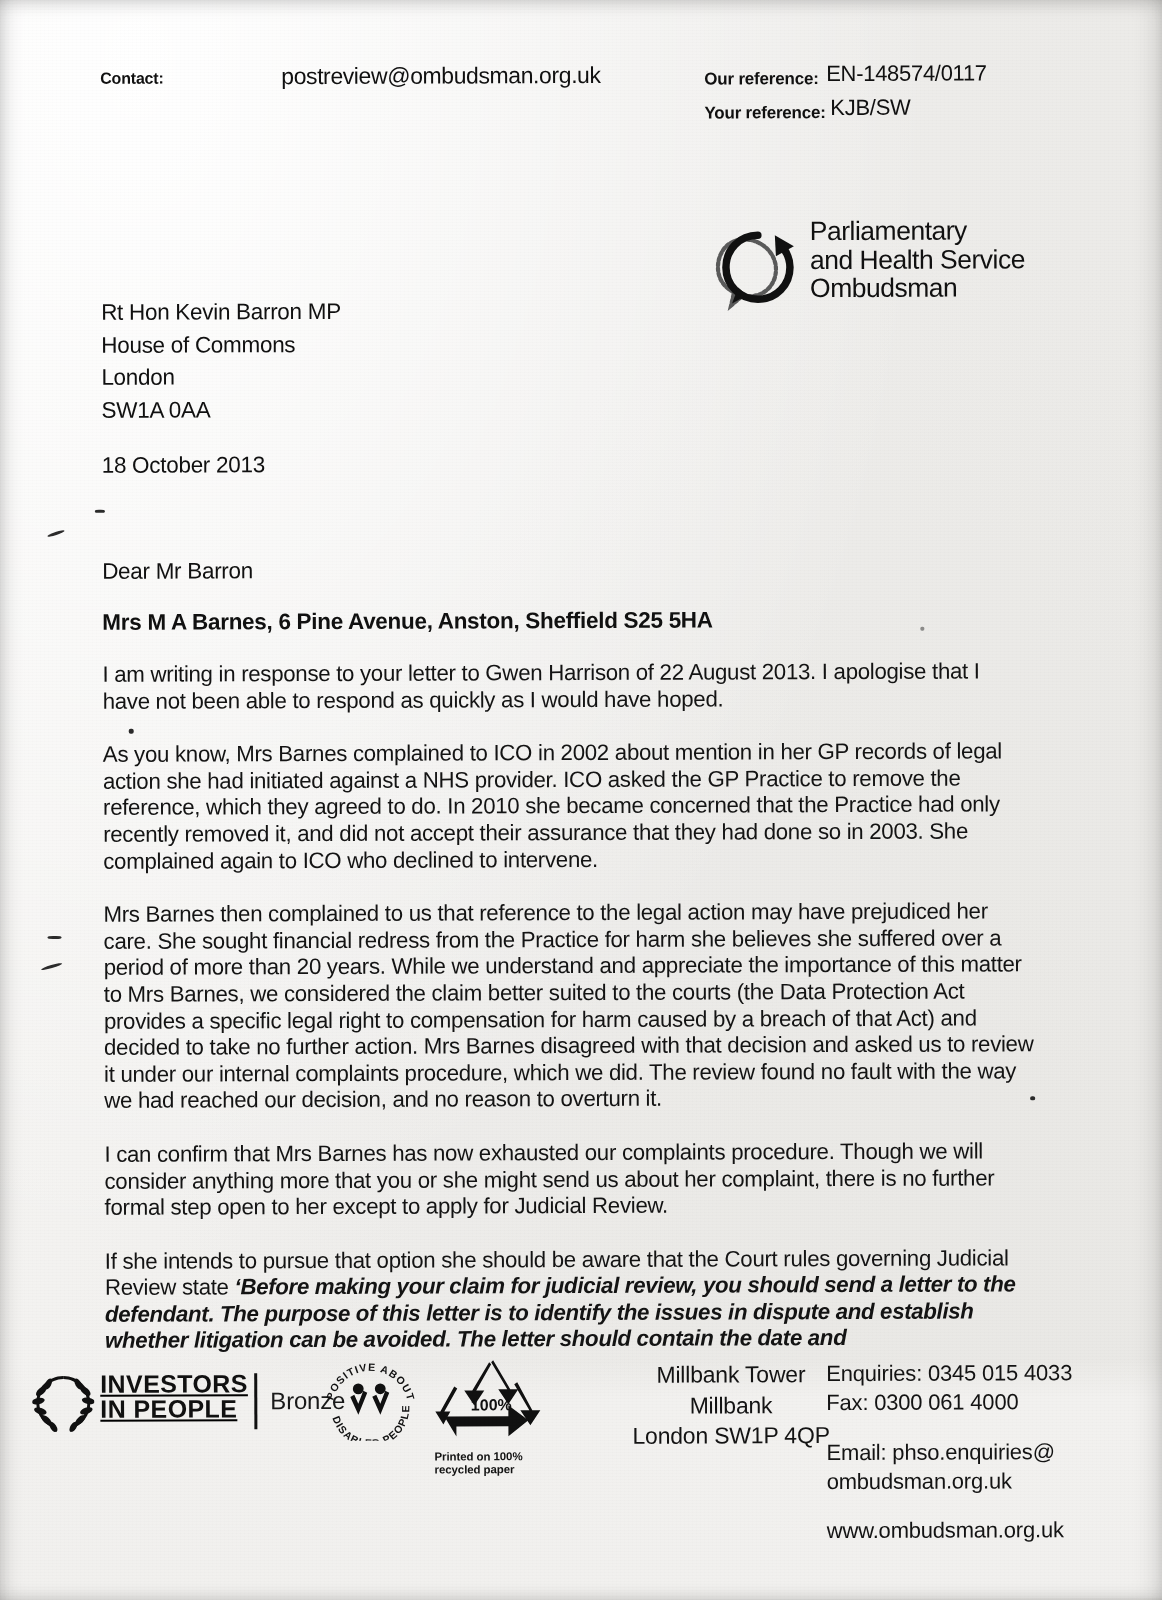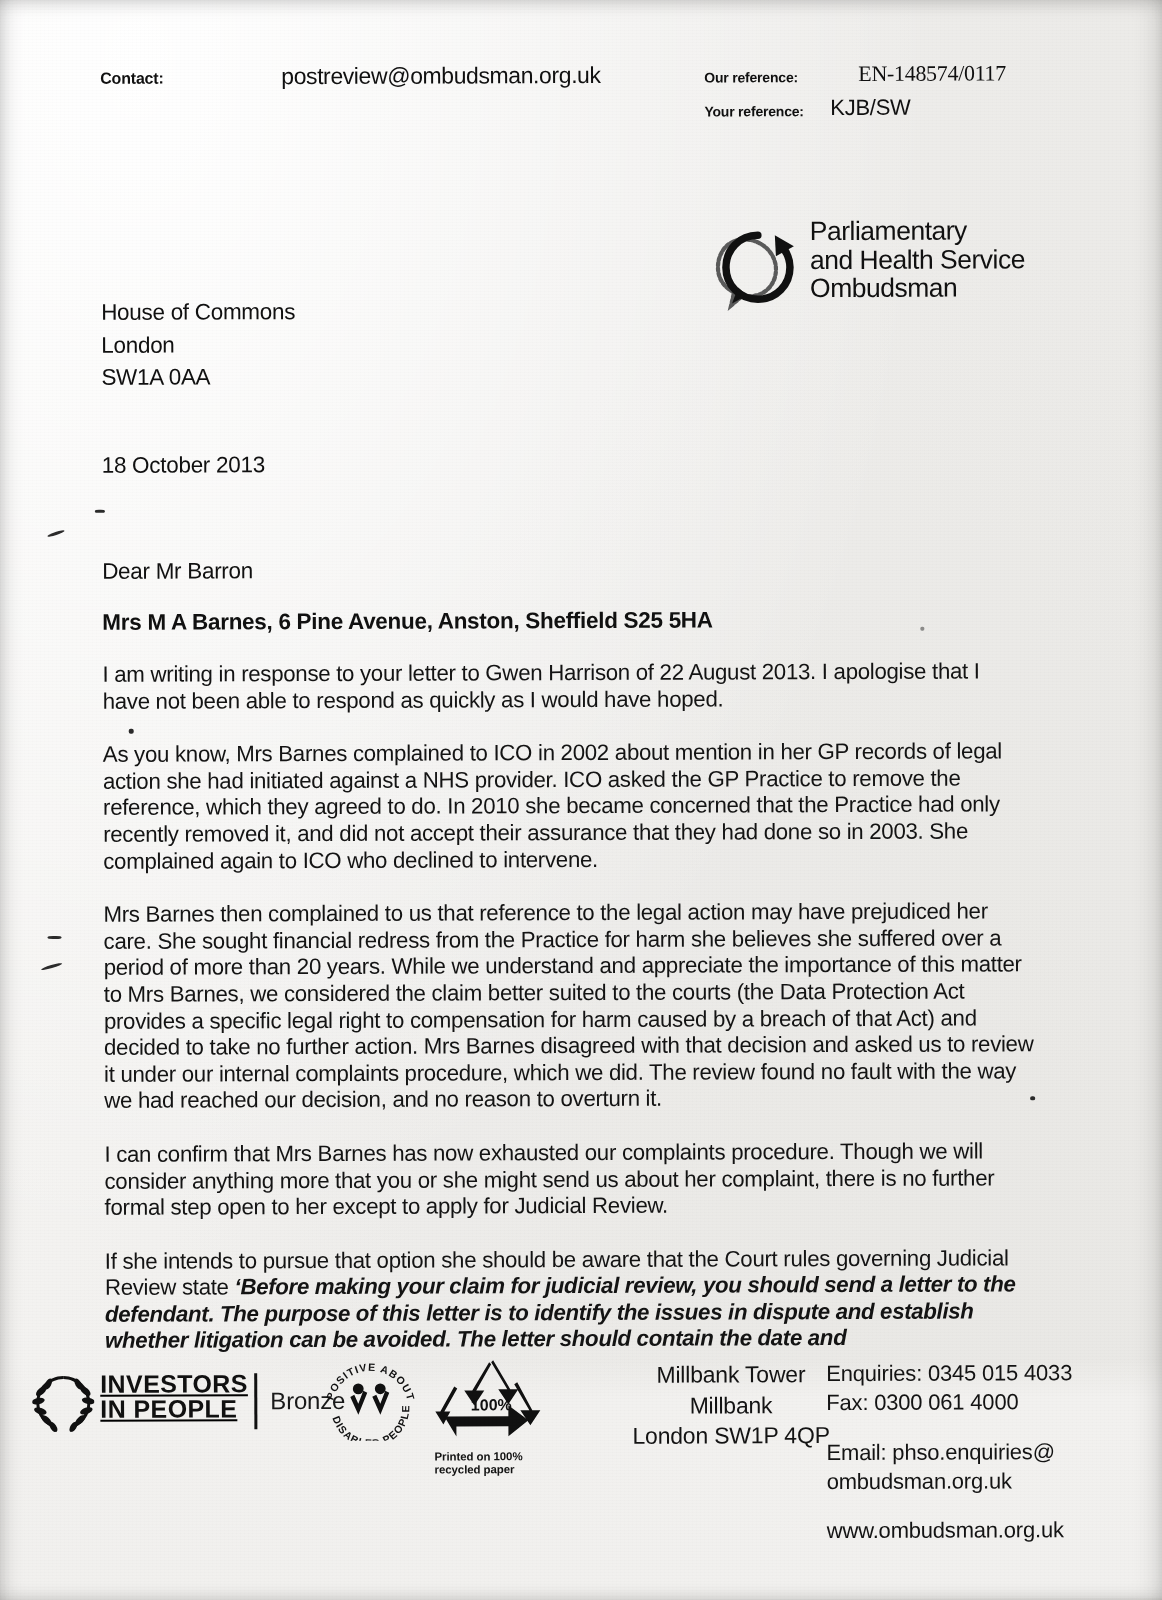--- a/index.html
+++ b/index.html
@@ -25,24 +25,24 @@
       repeating-linear-gradient(0deg, rgba(0,0,0,.035) 0 1px, rgba(255,255,255,0) 1px 3px),
       repeating-linear-gradient(90deg, rgba(0,0,0,.02) 0 1px, rgba(255,255,255,0) 1px 4px);}
 
   .sheet{position:absolute;inset:0;transform:rotate(-0.22deg);transform-origin:50% 50%;}
 
   .txt{color:#111;letter-spacing:-0.2px;}
 
   
   .hdr-contact{position:absolute;left:103px;top:68px;font-size:16px;font-weight:700;}
   .hdr-email{position:absolute;left:284px;top:62px;font-size:23px;font-weight:400;letter-spacing:-.4px;}
-  .hdr-ref-lbl{position:absolute;font-size:14px;font-weight:700;}
+  .hdr-ref-lbl{position:absolute;font-size:17px;font-weight:700;}
   .hdr-ref-val{position:absolute;font-size:22px;font-weight:400;letter-spacing:-.3px;}
   #ourRefL{left:707px;top:70px;}
-  #ourRefV{left:861px;top:62px;font-family:Liberation Serif, serif;}
+  #ourRefV{left:829px;top:62px;}
   #yourRefL{left:707px;top:104px;}
   #yourRefV{left:833px;top:96px;}
 
   
   .logo{position:absolute;left:716px;top:218px;width:330px;height:100px;}
   .logo-mark{position:absolute;left:0;top:12px;width:88px;height:82px;}
   .logo-text{position:absolute;left:96px;top:0;line-height:1.08;color:#111;}
   .logo-text div{font-size:26.5px;letter-spacing:-.5px;font-weight:400;}
 
   
@@ -112,20 +112,21 @@
         </svg>
       </div>
       <div class="logo-text">
         <div>Parliamentary</div>
         <div>and Health Service</div>
         <div>Ombudsman</div>
       </div>
     </div>
 
     <div class="txt addr">
+      <div>Rt Hon Kevin Barron MP</div>
       <div>House of Commons</div>
       <div>London</div>
       <div>SW1A 0AA</div>
     </div>
     <div class="txt date">18 October 2013</div>
 
     <div class="txt salutation">Dear Mr Barron</div>
     <div class="txt subject">Mrs M A Barnes, 6 Pine Avenue, Anston, Sheffield S25 5HA</div>
 
     <div class="body">

